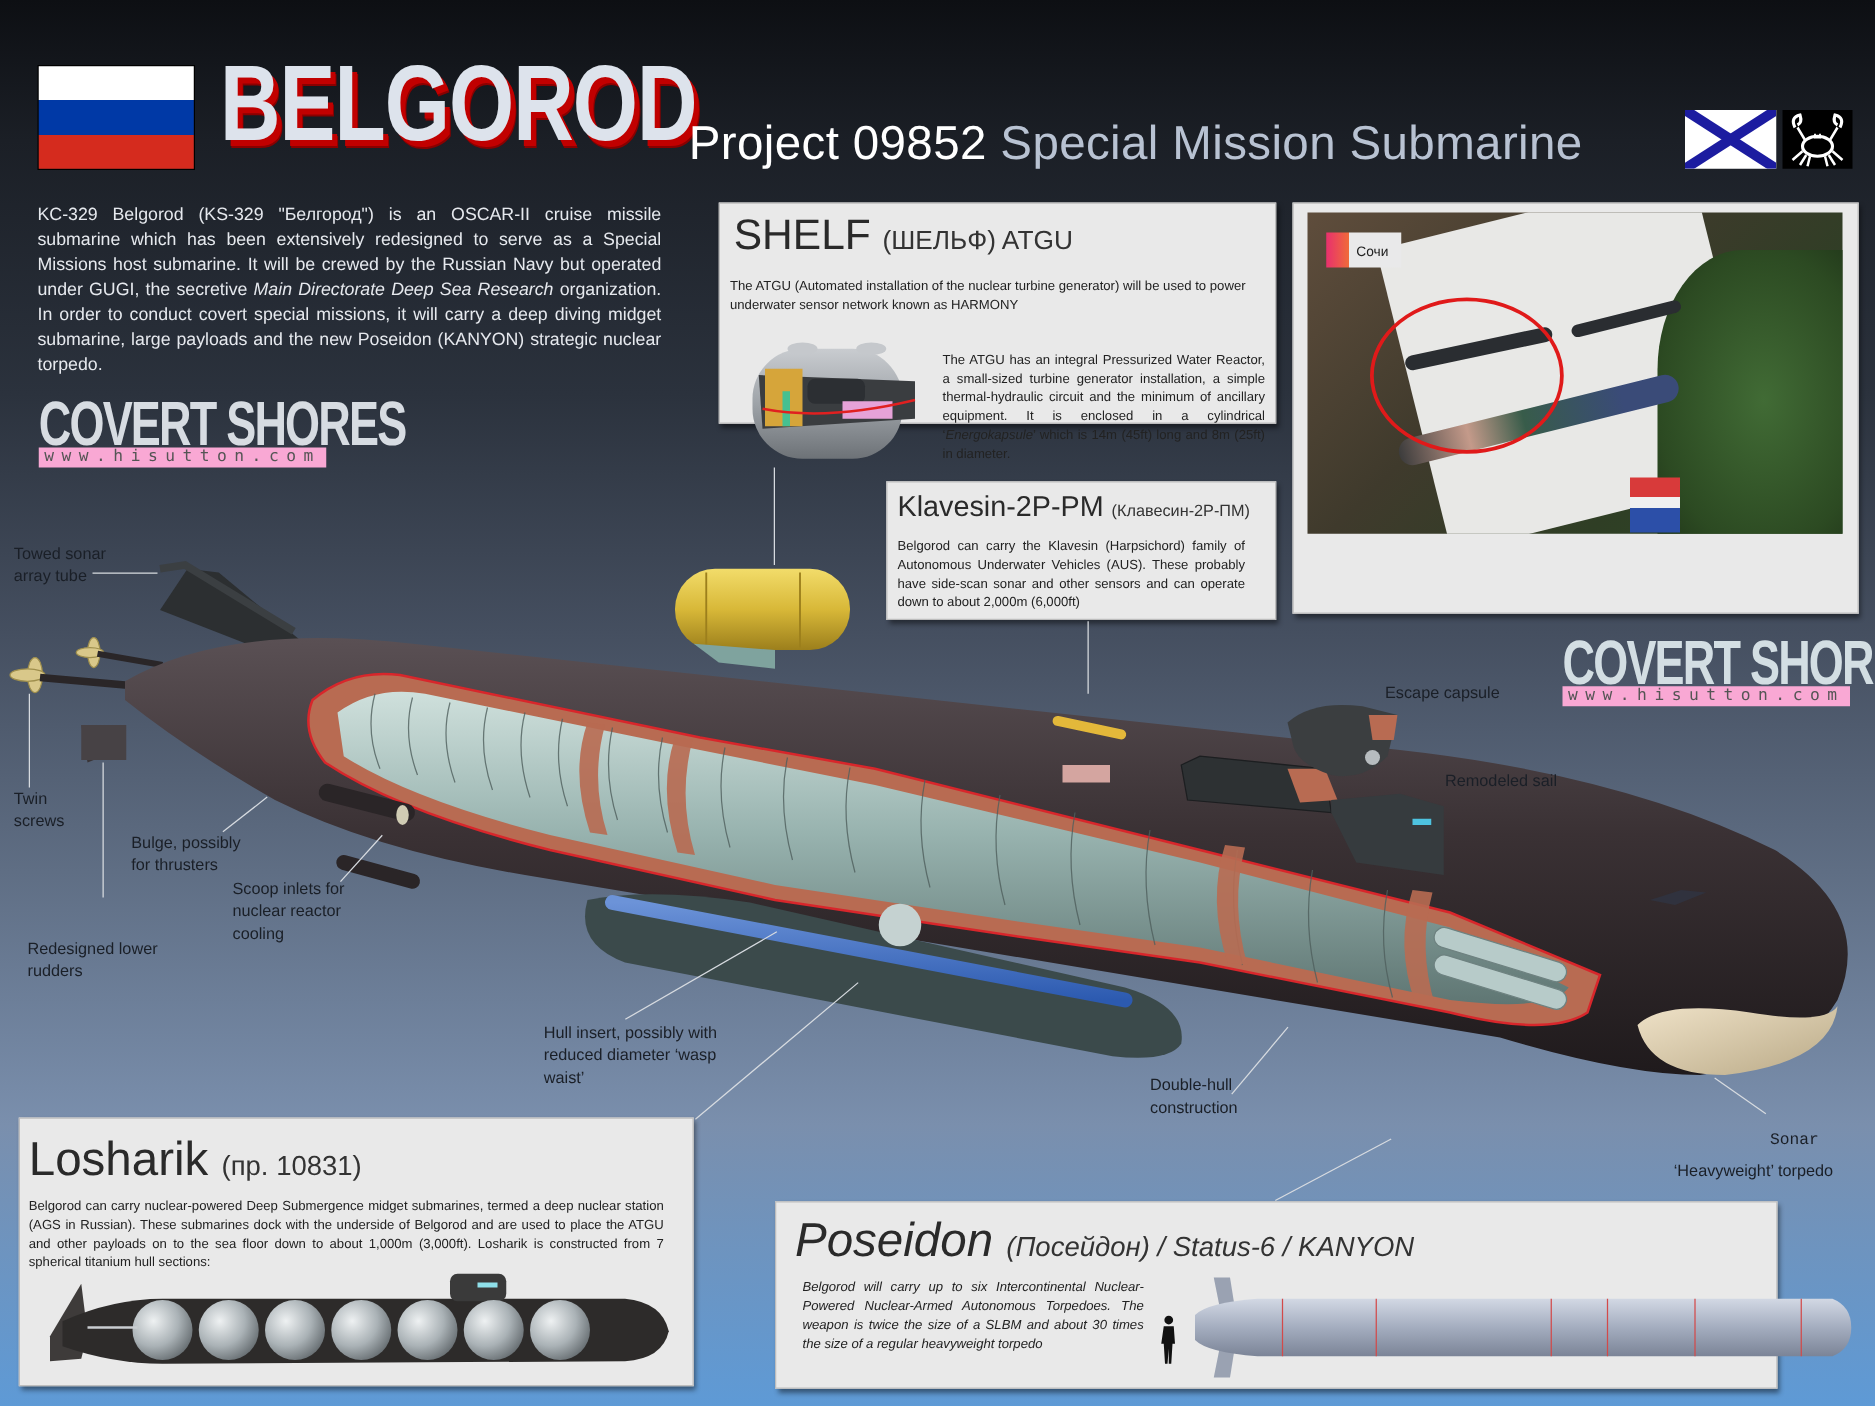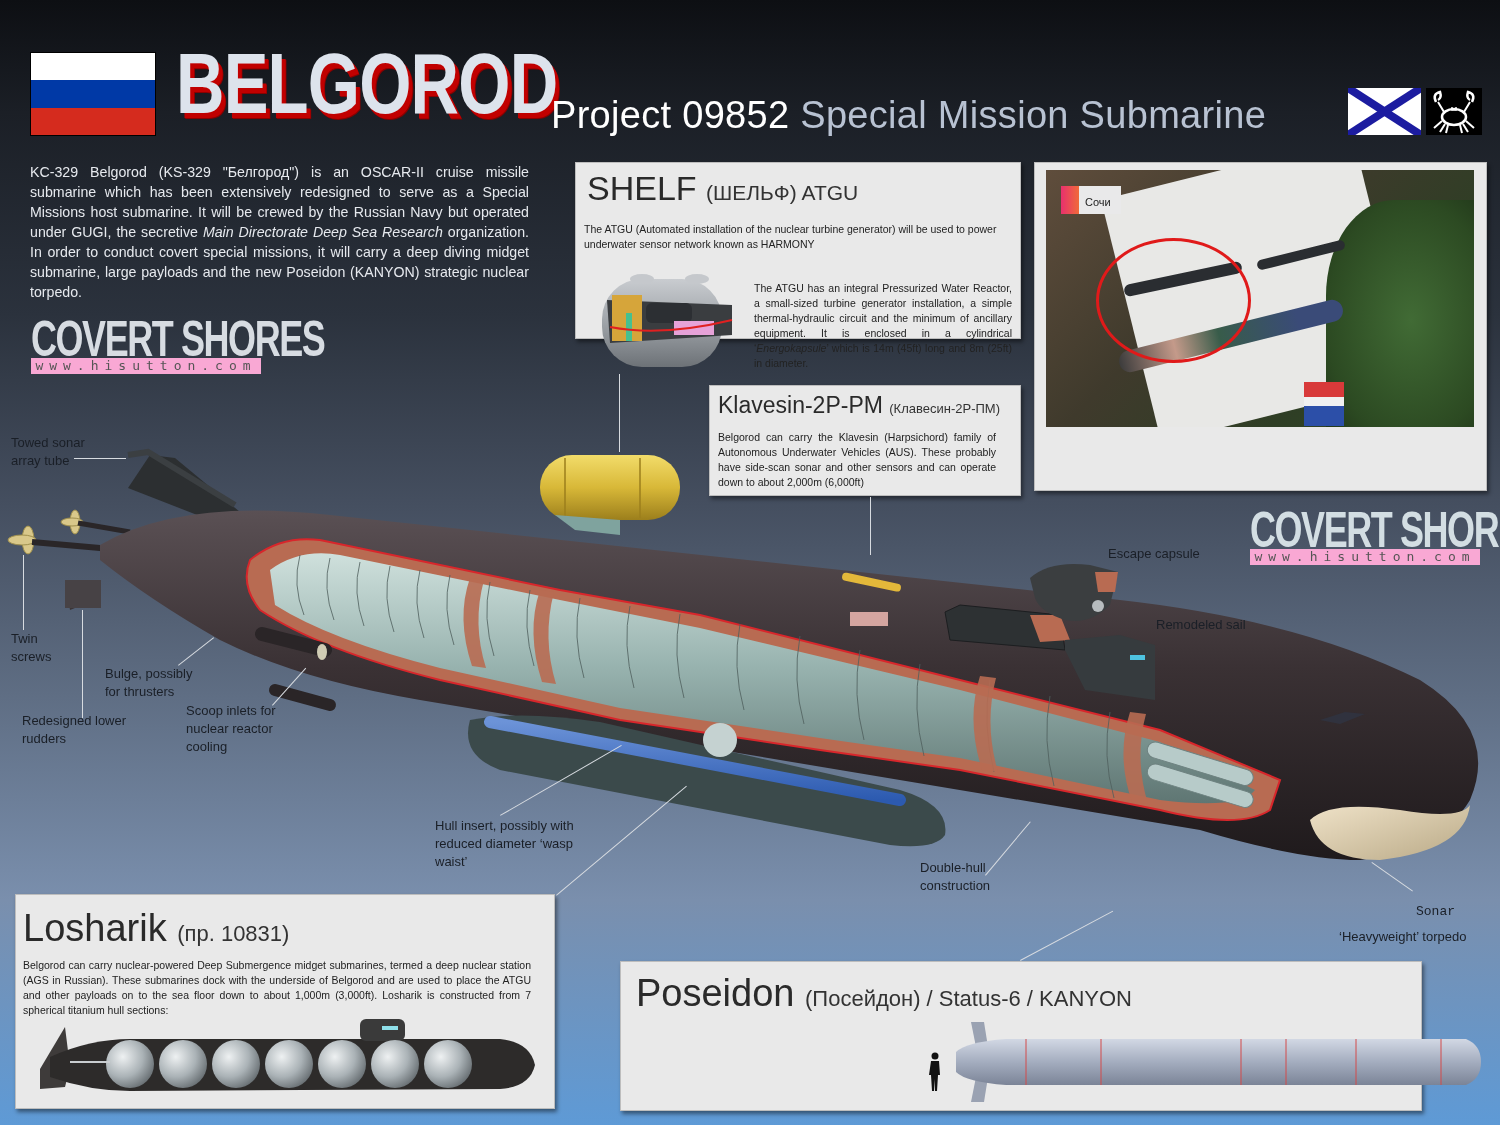--- a/index.html
+++ b/index.html
@@ -275,21 +275,21 @@
 <div class="leader" style="left:620px; top:374px; width:78px; transform:rotate(90deg);"></div>
 <div class="leader" style="left:500px; top:815px; width:140px; transform:rotate(-30deg);"></div>
 <div class="leader" style="left:556px; top:895px; width:170px; transform:rotate(-40deg);"></div>
 <div class="leader" style="left:985px; top:875px; width:70px; transform:rotate(-50deg);"></div>
 <div class="leader" style="left:1020px; top:960px; width:105px; transform:rotate(-28deg);"></div>
 <div class="leader" style="left:1372px; top:862px; width:50px; transform:rotate(35deg);"></div>
 
 <div class="abs lbl" style="left:11px; top:434px; width:100px;">Towed sonar array tube</div>
 <div class="abs lbl" style="left:11px; top:630px; width:50px;">Twin screws</div>
 <div class="abs lbl" style="left:105px; top:665px; width:100px;">Bulge, possibly for thrusters</div>
-<div class="abs lbl" style="left:22px; top:712px; width:120px;">Redesigned lower rudders</div>
+<div class="abs lbl" style="left:22px; top:750px; width:120px;">Redesigned lower rudders</div>
 <div class="abs lbl" style="left:186px; top:702px; width:100px;">Scoop inlets for nuclear reactor cooling</div>
 <div class="abs lbl" style="left:435px; top:817px; width:150px;">Hull insert, possibly with reduced diameter ‘wasp waist’</div>
 <div class="abs lbl" style="left:920px; top:859px; width:90px;">Double-hull construction</div>
 <div class="abs lbl" style="left:1108px; top:545px;">Escape capsule</div>
 <div class="abs lbl" style="left:1156px; top:616px;">Remodeled sail</div>
 <div class="abs lbl" style="left:1416px; top:903px;font-family:Liberation Mono, monospace;">Sonar</div>
 <div class="abs lbl" style="left:1339px; top:928px;">‘Heavyweight’ torpedo</div>
 
 <div class="abs panel" style="left:15px; top:894px; width:540px; height:215px;">
   <h2 class="abs" style="left:7px; top:14px; font-size:38px;">
@@ -317,25 +317,26 @@
         <circle cx="259" cy="47" r="24"></circle>
           <circle cx="312" cy="47" r="24"></circle>
           <circle cx="365" cy="47" r="24"></circle>
           <circle cx="418" cy="47" r="24"></circle>
       </g>
       <line x1="40" y1="45" x2="80" y2="45" stroke="#c9cdd0" stroke-width="2"></line>
     </svg>
   </div>
 </div>
 
-<div class="abs panel" style="left:620px; top:961px; width:802px; height:150px;">
+<div class="abs panel" style="left:620px; top:961px; width:802px; height:150px;font-style:italic;">
   <h2 class="abs" style="left:15px; top:12px; font-size:38px;">
     <span>Poseidon</span>
     <span class="ru" style="font-size:22px;">(Посейдон) / Status-6 / KANYON</span>
   </h2>
+  <p class="abs" style="left:21px; top:61px; width:273px; font-size:10.5px; line-height:15px;">Belgorod will carry up to six Intercontinental Nuclear-Powered Nuclear-Armed Autonomous Torpedoes. The weapon is twice the size of a SLBM and about 30 times the size of a regular heavyweight torpedo</p>
   <div class="abs" style="left:307px; top:90px;">
     <svg width="14" height="40" viewBox="0 0 14 40">
         <circle cx="7" cy="4" r="3.5" fill="#111"></circle>
         <path d="M3 9 h8 l1 14 h-2 l-1 16 h-2 l-0 -12 l-1 12 h-2 l-1 -16 h-2 Z" fill="#111"></path>
       </svg>
   </div>
   <div class="abs" style="left:325px; top:55px;">
     <svg width="540" height="90" viewBox="0 0 540 90">
       <defs>
           <linearGradient id="posG" x1="0" y1="0" x2="0" y2="1">

